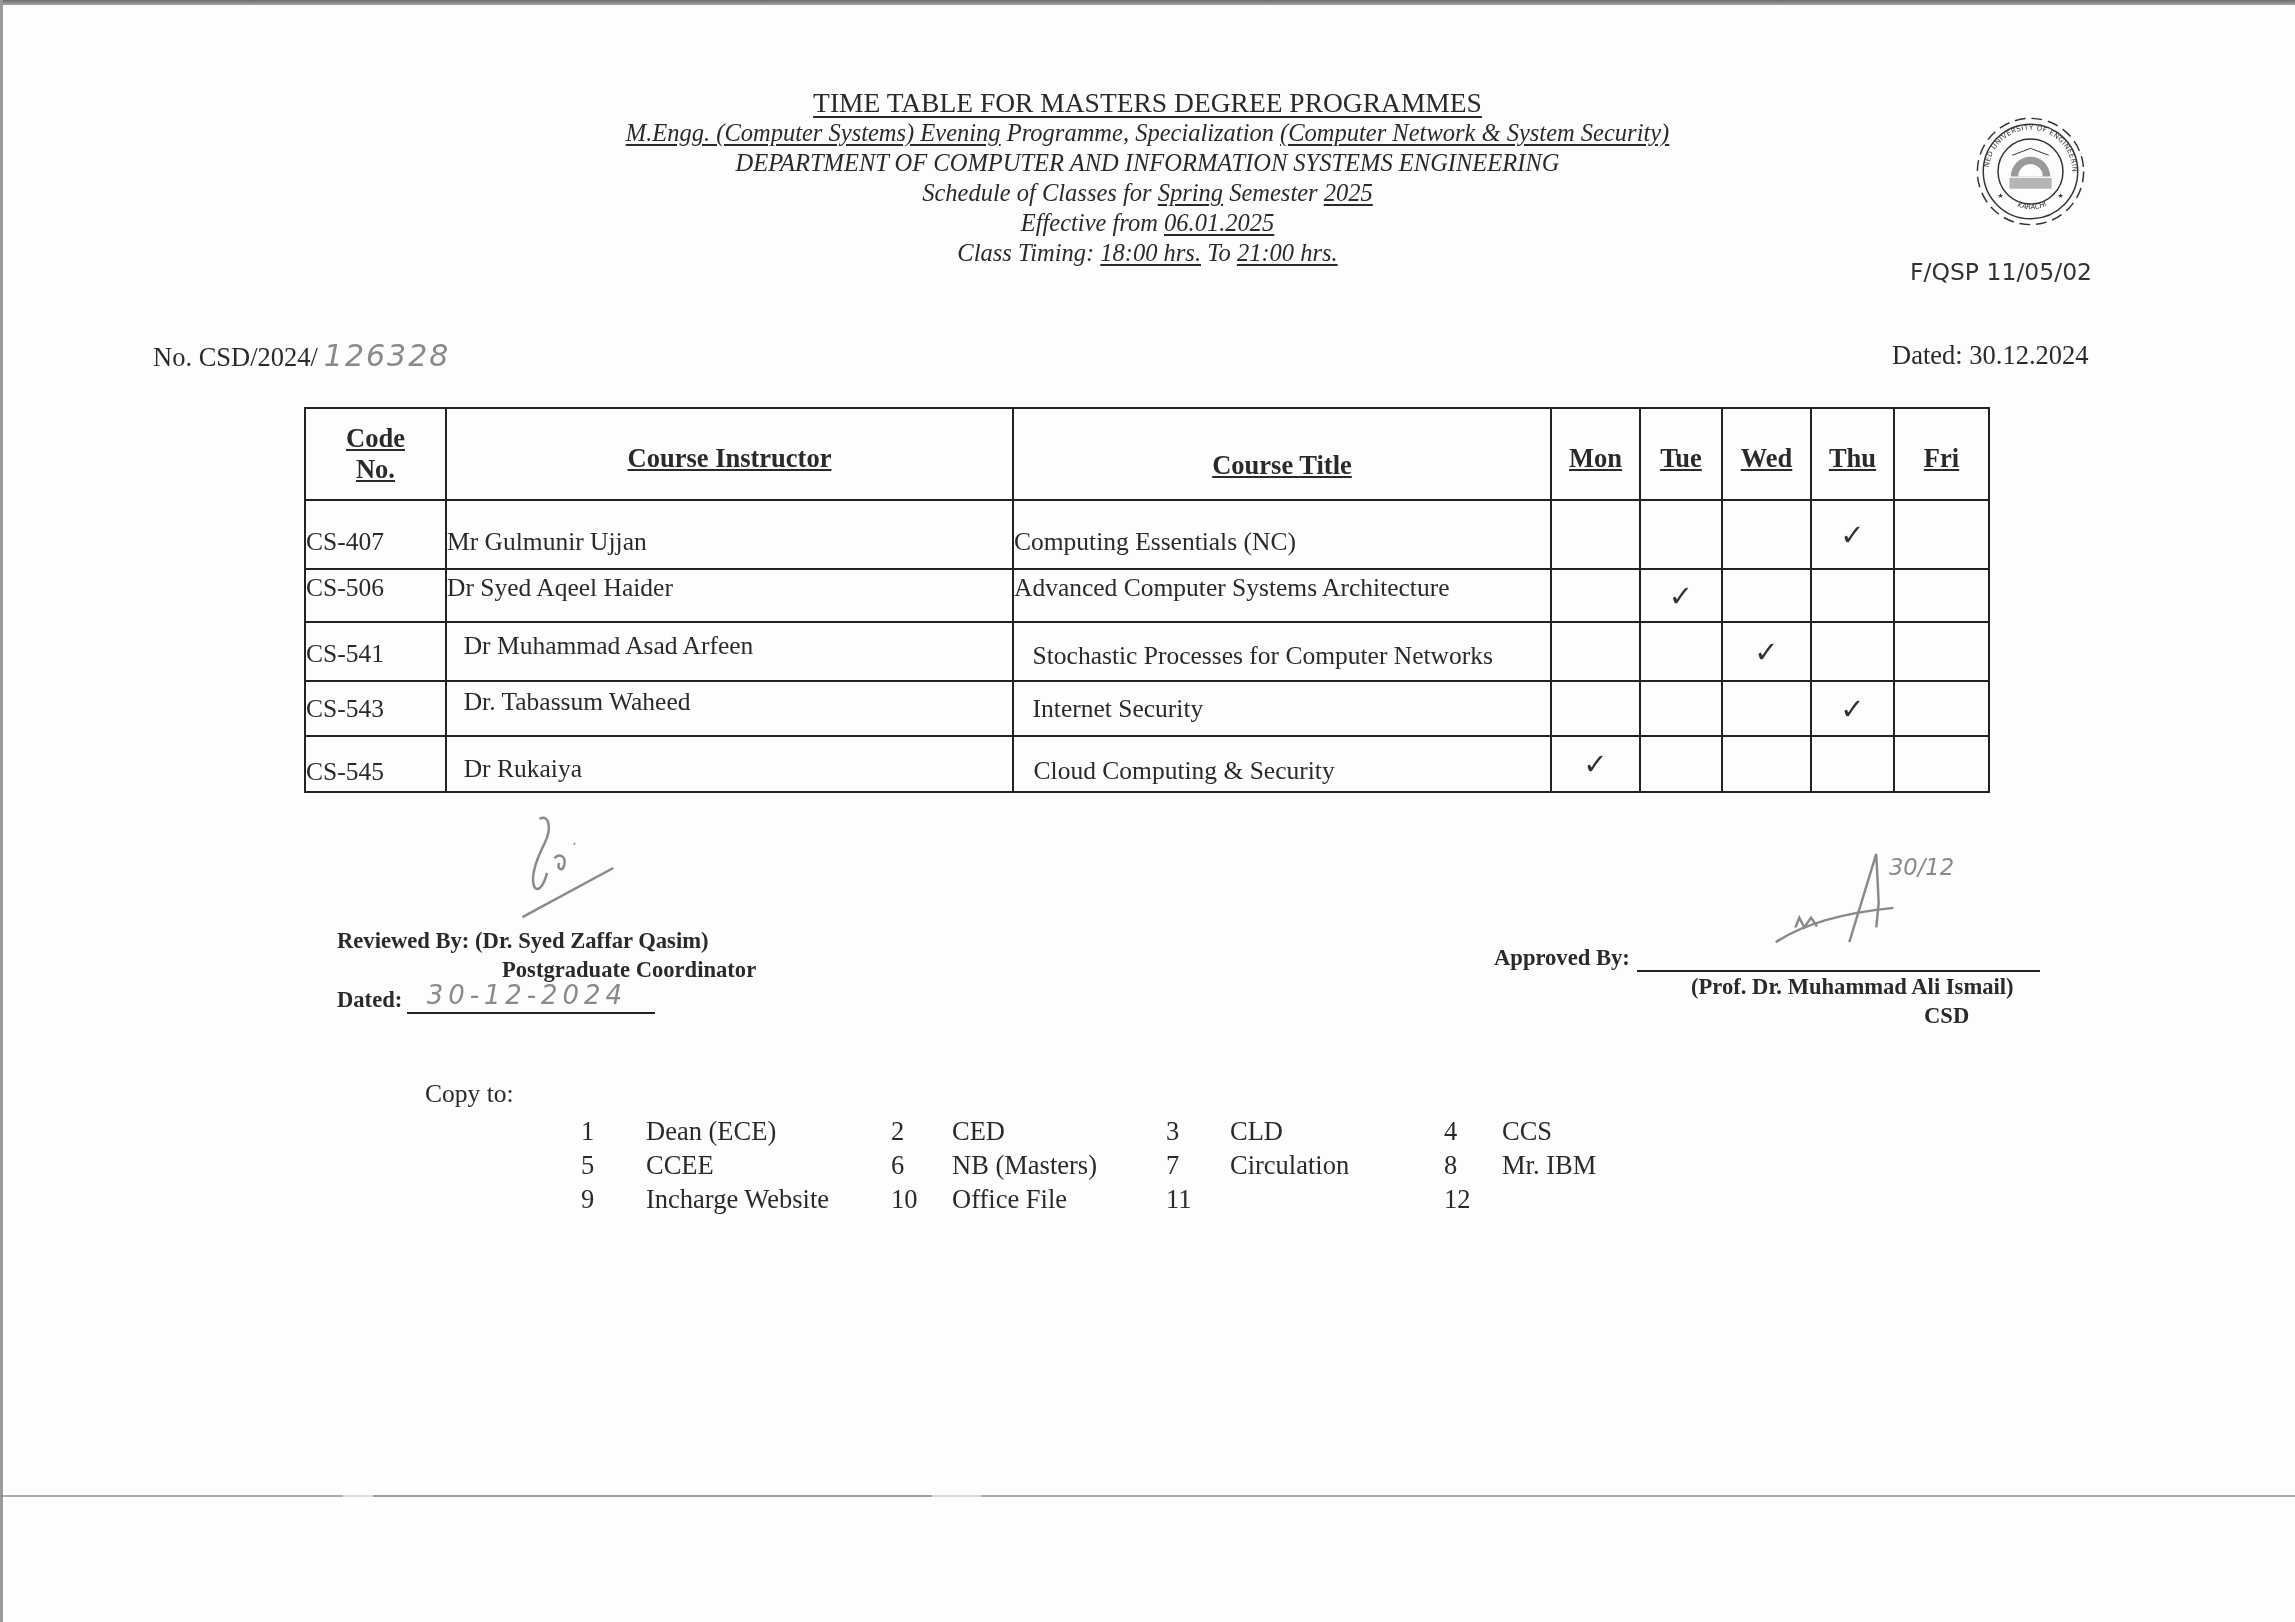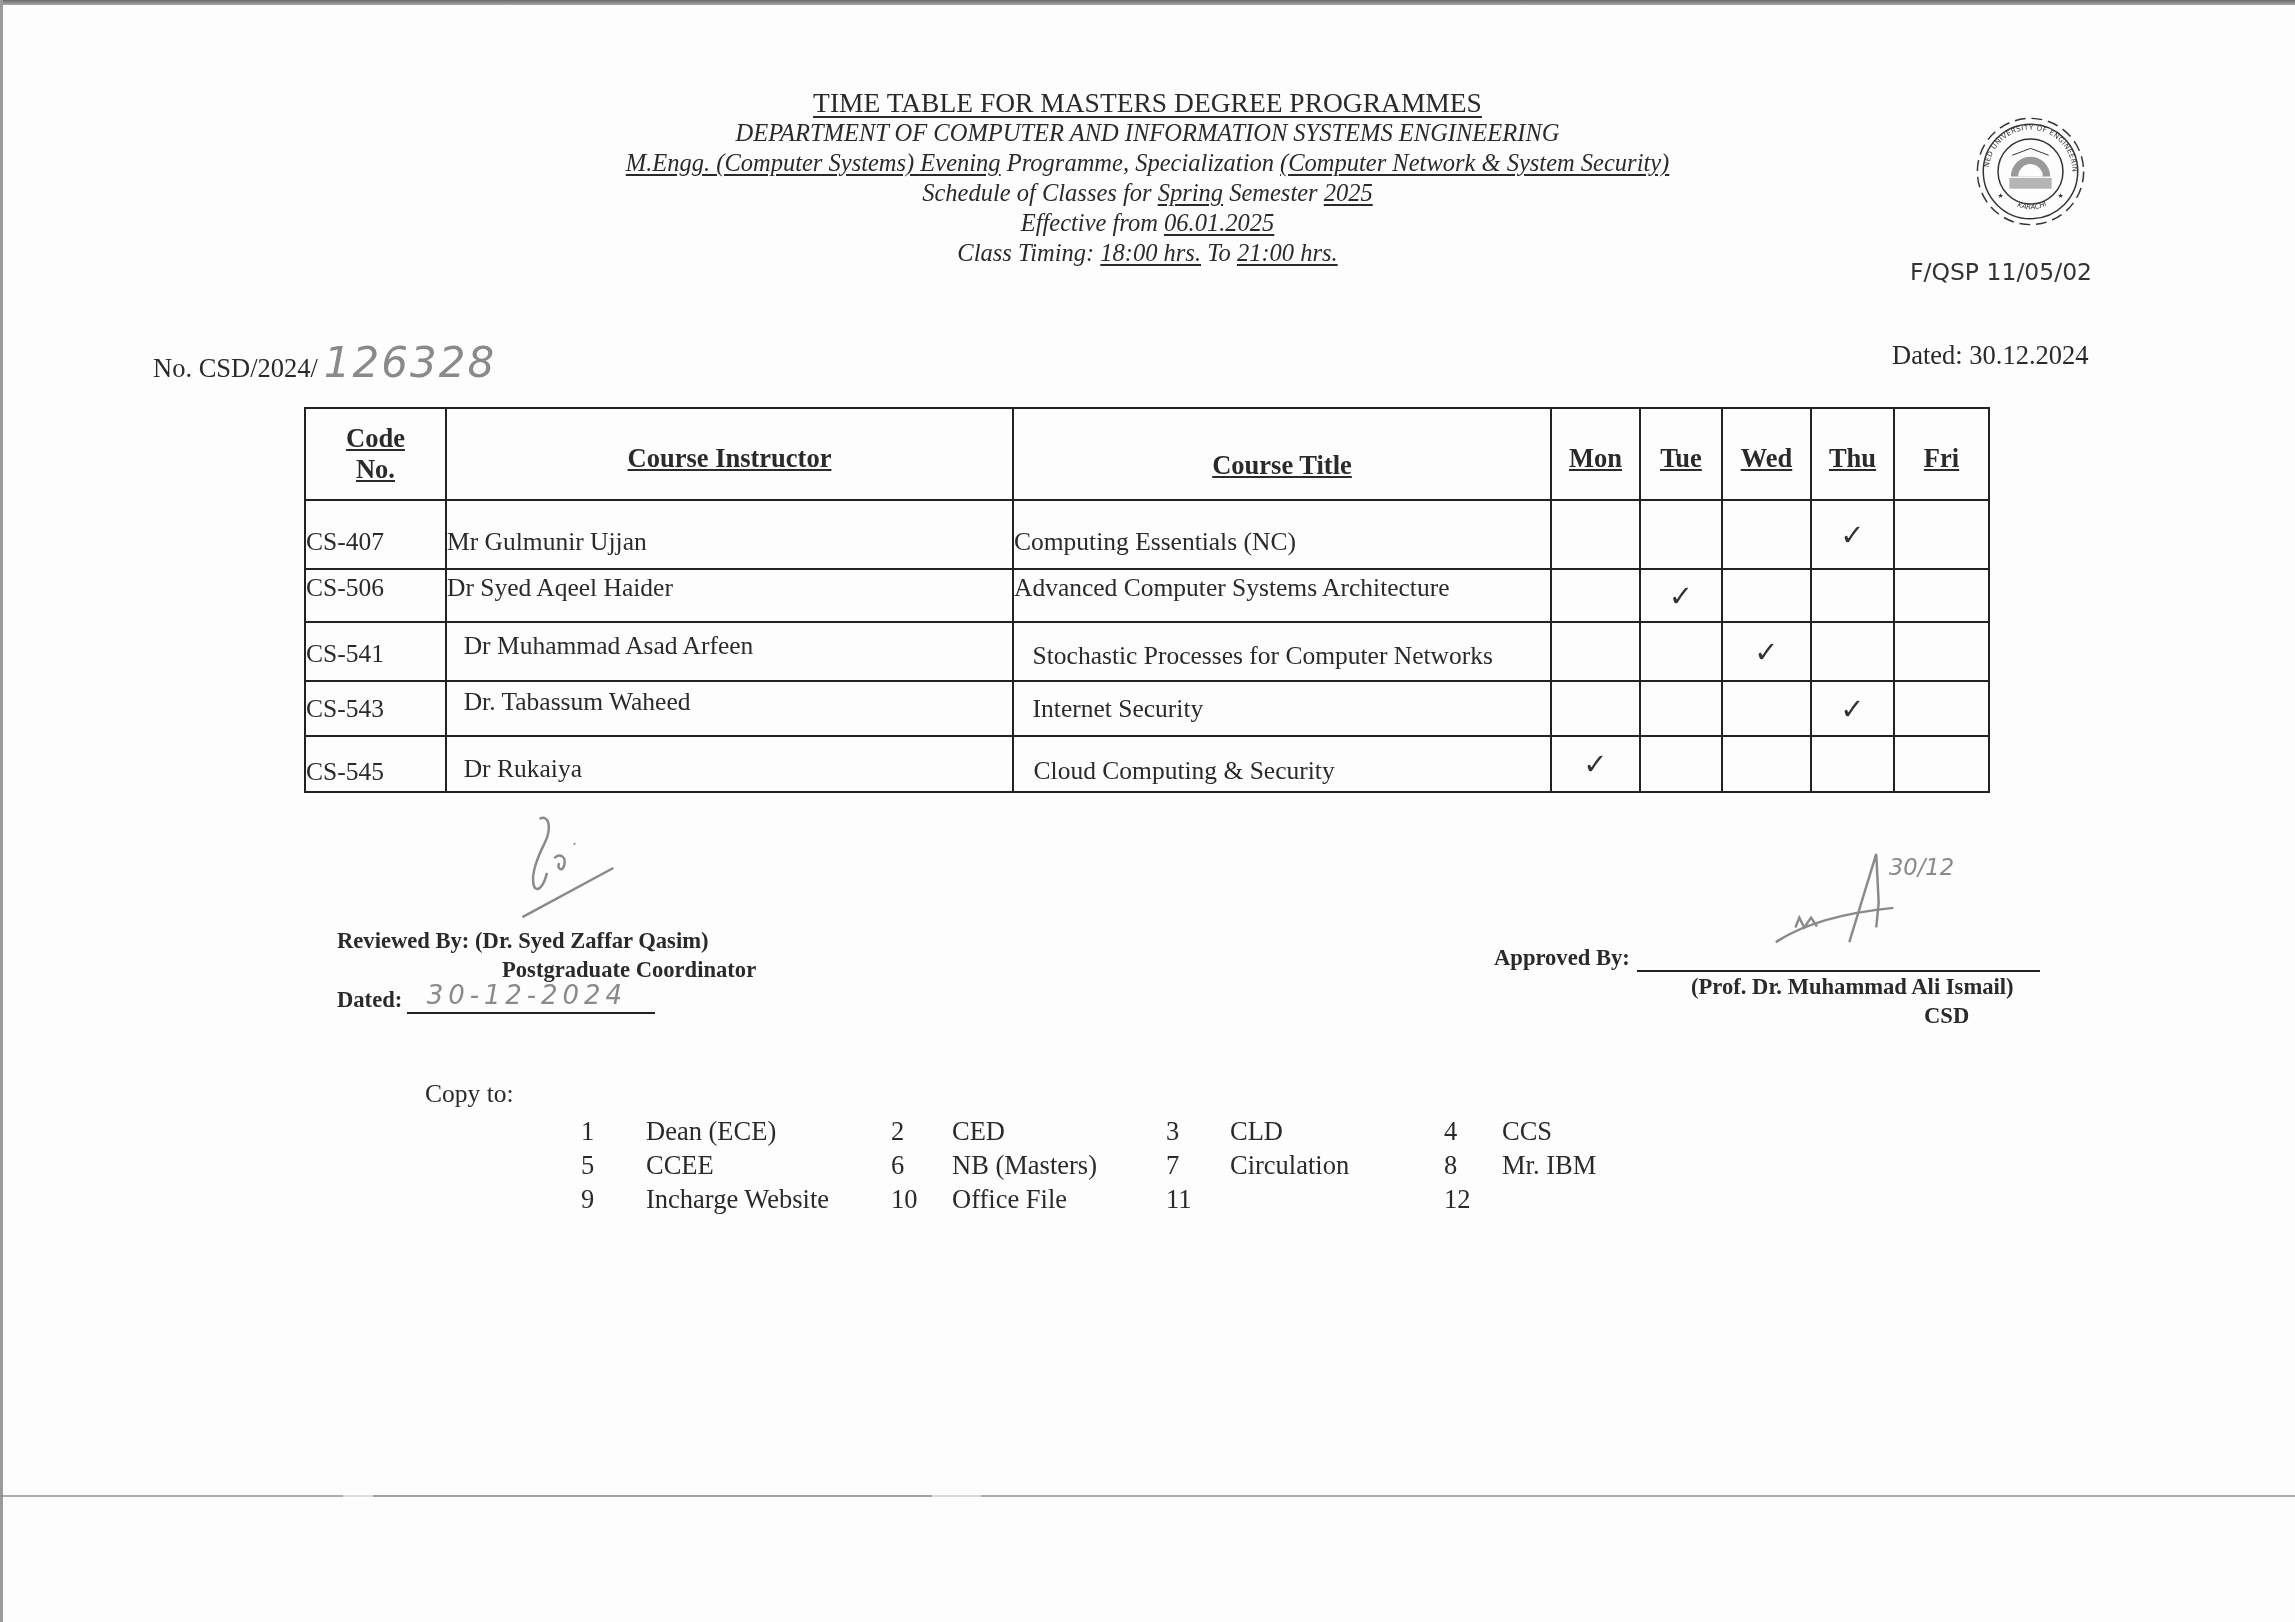--- a/index.html
+++ b/index.html
@@ -19,21 +19,21 @@
   .header { position: absolute; left: 0; top: 88px; width: 2295px; text-align: center; }
   .header .line { display: block; line-height: 30px; font-size: 24.5px; }
   .header .title { font-size: 27.5px; text-decoration: underline; text-underline-offset: 3.9px; text-decoration-thickness: 2px; }
   .header .it { font-style: italic; }
   .u { text-decoration: underline; text-underline-offset: 3.4px; text-decoration-thickness: 1.5px; }
 
   .logo { position: absolute; left: 1969px; top: 110px; width: 123px; height: 123px; }
   .form-code { position: absolute; left: 1910px; top: 258px; font-family: "DejaVu Sans", "Liberation Sans", sans-serif; font-size: 23.5px; color: #333; }
 
   .ref-no { position: absolute; left: 153px; top: 338px; font-size: 26.5px; }
-  .ref-hand { font-family: "DejaVu Sans", sans-serif; font-style: italic; font-size: 42px; color: #8a8a8a; letter-spacing: 2px; margin-left: 5.9px; }
+  .ref-hand { font-family: "DejaVu Sans", sans-serif; font-style: italic; font-size: 30px; color: #8a8a8a; letter-spacing: 2px; margin-left: 5.9px; }
   .dated-top { position: absolute; left: 1892px; top: 340px; font-size: 26.5px; }
 
   table.tt { position: absolute; left: 304px; top: 407px; border-collapse: collapse; font-size: 25.5px; }
   table.tt td, table.tt th { border: 2px solid #222; padding: 0; vertical-align: middle; }
   table.tt th { font-weight: bold; text-align: center; font-size: 26.5px; }
   .c-code { width: 141px; } .c-inst { width: 567px; } .c-title { width: 538px; }
   .c-mon { width: 89px; } .c-tue { width: 82px; } .c-wed { width: 89px; } .c-thu { width: 83px; } .c-fri { width: 95px; }
   tr.hrow { height: 92px; text-decoration: underline; }
   td.code { padding-left: 12.8px; }
   td.inst { padding-left: 13.7px; }
@@ -60,22 +60,22 @@
 </style>
 </head>
 <body>
 
 <div class="scan-top"></div>
 <div class="scan-left"></div>
 <div class="scan-streak"></div>
 
 <div class="header">
   <span class="line title">TIME TABLE FOR MASTERS DEGREE PROGRAMMES</span>
+  <span class="line it"><span class="u">M.Engg. (Computer Systems) Evening</span><span> Programme, Specialization </span><span class="u">(Computer Network &amp; System Security)</span></span>
   <span class="line it">DEPARTMENT OF COMPUTER AND INFORMATION SYSTEMS ENGINEERING</span>
-  <span class="line it"><span class="u">M.Engg. (Computer Systems) Evening</span><span> Programme, Specialization </span><span class="u">(Computer Network &amp; System Security)</span></span>
   <span class="line it"><span>Schedule of Classes for </span><span class="u">Spring</span><span> Semester </span><span class="u">2025</span></span>
   <span class="line it"><span>Effective from </span><span class="u">06.01.2025</span></span>
   <span class="line it"><span>Class Timing: </span><span class="u">18:00 hrs.</span><span> To </span><span class="u">21:00 hrs.</span></span>
 </div>
 
 <div class="logo">
   <svg width="123" height="123" viewBox="0 0 250 250">
     <g fill="none" stroke="#333" stroke-width="3">
       <path d="M125 8 l14 0 l4 20 l16 6 l16-12 l10 10 l-12 16 l6 16 l20 4 l0 14 l-20 4 l-6 16 l12 16 l-10 10 l-16-12 l-16 6 l-4 20 l-14 0" transform="translate(0,0)" opacity="0"></path>
       <circle cx="125" cy="125" r="108" stroke-dasharray="22 12"></circle>

